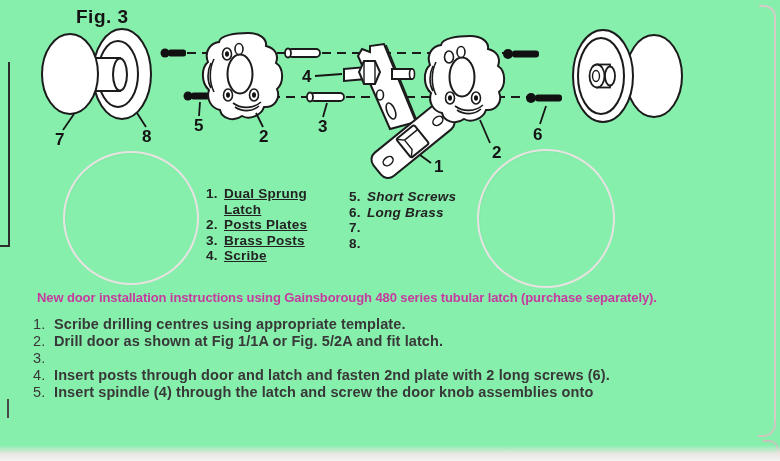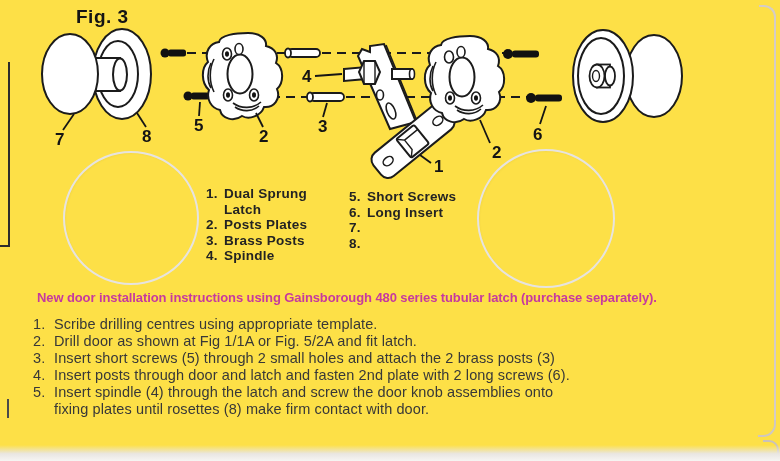--- a/index.html
+++ b/index.html
@@ -1,18 +1,18 @@
 <!DOCTYPE html>
 <html><head>
 <meta charset="utf-8">
 <style>
   html,body{margin:0;padding:0;background:#ffffff;}
   .card{
     position:relative;width:780px;height:461px;overflow:hidden;
-    background:#fde047;
+    background:#86efac;
     font-family:"Liberation Sans", sans-serif;
     color:#222;
   }
   svg .ink{stroke:#1b1b1b;fill:#ffffff;}
   svg .inkline{stroke:#1b1b1b;fill:none;}
   svg .solid{fill:#111111;stroke:none;}
   svg .dash{stroke:#1b1b1b;stroke-width:1.8;stroke-dasharray:9 6;fill:none;}
   svg .leader{stroke:#151515;stroke-width:1.8;fill:none;}
   svg text.lbl{font:700 17px "Liberation Sans", sans-serif;fill:#141414;}
   svg text.figttl{font:700 19px "Liberation Sans", sans-serif;fill:#141414;letter-spacing:0.5px;}
@@ -21,31 +21,31 @@
           box-shadow:inset 1px 1px 2px rgba(0,0,0,0.03);}
   .diecut-left{left:63px;top:151px;width:132px;height:130px;}
   .diecut-right{left:477px;top:149px;width:134px;height:135px;}
 
   .plist{position:absolute;font-size:13.5px;font-weight:600;letter-spacing:0.25px;
          line-height:15.5px;color:#232323;}
   .plist-col1{left:206px;top:186px;}
   .plist-col2{left:349px;top:189px;}
   .prow{display:flex;}
   .pnum{width:18px;flex:none;}
-  .plist-col1 .pname{width:92px;}
-  .plist-col2 .pname{width:112px;}
+  .plist-col1 .pname{width:92px;text-decoration:underline;}
+  .plist-col2 .pname{width:112px;font-style:italic;}
 
   .pink-heading{position:absolute;left:37px;top:290px;width:720px;
     font-size:13px;font-weight:700;color:#c6399f;letter-spacing:-0.1px;}
 
   .instr{position:absolute;left:33px;top:316px;width:680px;
     font-size:14.5px;line-height:17px;color:#383838;letter-spacing:0.1px;}
   .irow{display:flex;}
   .inum{width:21px;flex:none;}
-  .ilines{flex:1;}
+  .ilines{flex:1;font-weight:bold;}
 
   .edge{position:absolute;}
   .edge-left-1{left:8px;top:62px;width:2px;height:185px;background:#2c2c2c;}
   .edge-left-tick{left:0;top:245px;width:9px;height:2px;background:#2c2c2c;}
   .edge-left-2{left:7px;top:399px;width:2px;height:19px;background:#4a4a4a;}
   .edge-right-line{right:4px;top:16px;width:2px;height:406px;background:#d4ccc7;}
   .edge-right-top{right:4px;top:5px;width:15px;height:13px;
     border-top:2px solid #d4ccc7;border-right:2px solid #d4ccc7;
     border-top-right-radius:12px;}
   .edge-right-bottom{right:4px;top:420px;width:16px;height:15px;
@@ -201,32 +201,32 @@
     <div class="prow">
       <span class="pnum">2.</span>
       <span class="pname">Posts Plates</span>
     </div>
     <div class="prow">
       <span class="pnum">3.</span>
       <span class="pname">Brass Posts</span>
     </div>
     <div class="prow">
       <span class="pnum">4.</span>
-      <span class="pname">Spindle</span>
+      <span class="pname">Scribe</span>
     </div>
   </div>
 
   <div class="plist plist-col2">
     <div class="prow">
       <span class="pnum">5.</span>
       <span class="pname">Short Screws</span>
     </div>
     <div class="prow">
       <span class="pnum">6.</span>
-      <span class="pname">Long Insert</span>
+      <span class="pname">Long Brass</span>
     </div>
     <div class="prow">
       <span class="pnum">7.</span>
     </div>
     <div class="prow">
       <span class="pnum">8.</span>
     </div>
   </div>
 
   
@@ -242,34 +242,32 @@
     </div>
     <div class="irow">
       <span class="inum">2.</span>
       <div class="ilines">
         <div>Drill door as shown at Fig 1/1A or Fig. 5/2A and fit latch.</div>
       </div>
     </div>
     <div class="irow">
       <span class="inum">3.</span>
       <div class="ilines">
-        <div>Insert short screws (5) through 2 small holes and attach the 2 brass posts (3)</div>
       </div>
     </div>
     <div class="irow">
       <span class="inum">4.</span>
       <div class="ilines">
         <div>Insert posts through door and latch and fasten 2nd plate with 2 long screws (6).</div>
       </div>
     </div>
     <div class="irow">
       <span class="inum">5.</span>
       <div class="ilines">
         <div>Insert spindle (4) through the latch and screw the door knob assemblies onto</div>
-        <div>fixing plates until rosettes (8) make firm contact with door.</div>
       </div>
     </div>
   </div>
 
   
   <div class="edge edge-left-1"></div>
   <div class="edge edge-left-tick"></div>
   <div class="edge edge-left-2"></div>
   <div class="edge edge-right-top"></div>
   <div class="edge edge-right-line"></div>

